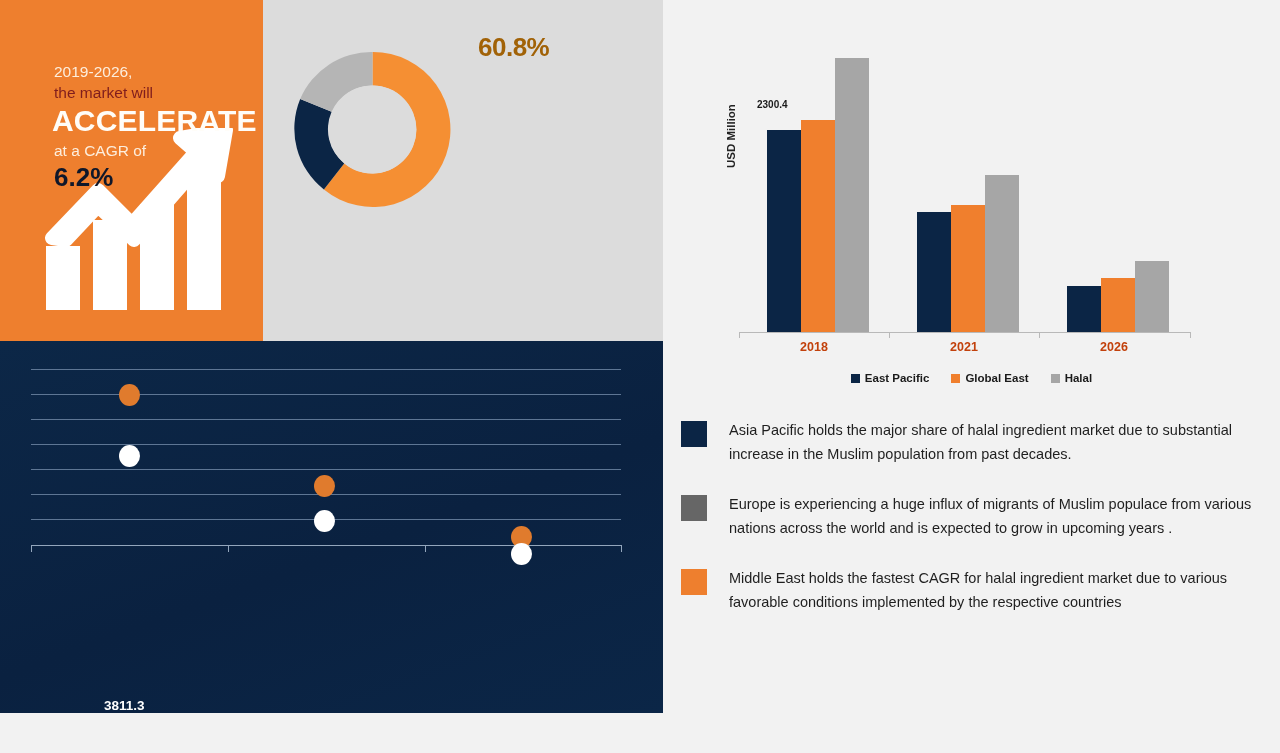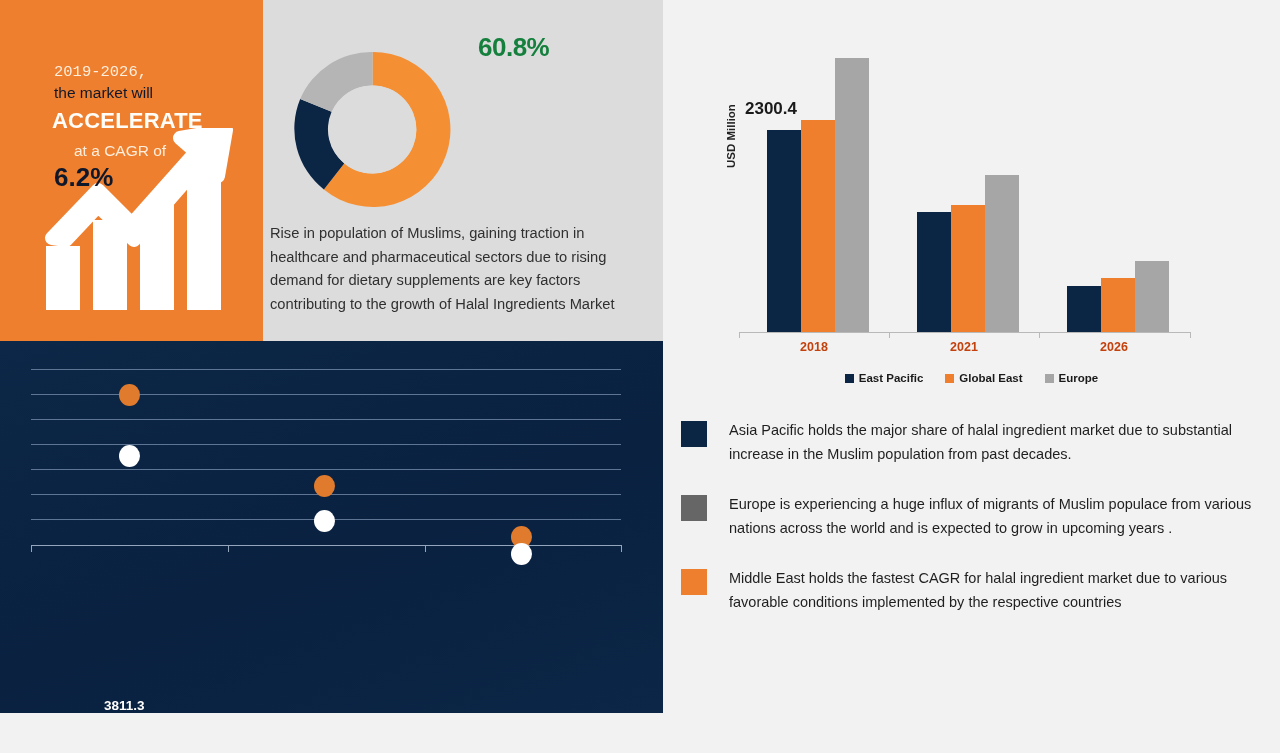--- a/index.html
+++ b/index.html
@@ -11,35 +11,35 @@
   }
   #root { position: relative; width: 1280px; height: 753px; }
 
   
   #orange-panel {
     position: absolute; left: 0; top: 0; width: 263px; height: 341px;
     background: #ee7f2e;
     overflow: hidden;
   }
   #accel-text { position: absolute; left: 54px; top: 62px; color: #fdf3e4; z-index: 3; }
-  #accel-text .l1 { font-size: 15.5px; line-height: 20px; color: #fdeedd; font-family: Liberation Mono, monospace; }
-  #accel-text .l2 { font-size: 15.5px; line-height: 21px; color: #0f172a; }
-  #accel-text .big { font-size: 22px; font-weight: bold; letter-spacing: .2px; line-height: 36px; color: #fffdf8; margin-left: -2px;}
-  #accel-text .l3 { font-size: 15.5px; line-height: 23px; color: #fdeedd; margin-left: 20px; }
+  #accel-text .l1 { font-size: 15.5px; line-height: 20px; color: #fdeedd; }
+  #accel-text .l2 { font-size: 15.5px; line-height: 21px; color: #7f1d1d; }
+  #accel-text .big { font-size: 30px; font-weight: bold; letter-spacing: .2px; line-height: 36px; color: #fffdf8; margin-left: -2px;}
+  #accel-text .l3 { font-size: 15.5px; line-height: 23px; color: #fdeedd; }
   #accel-text .pct { font-size: 26px; font-weight: bold; line-height: 30px; color: #0f172a; }
   #growth-icon { position: absolute; left: 40px; top: 128px; width: 200px; height: 185px; z-index: 1; }
 
   
   #gray-panel {
     position: absolute; left: 263px; top: 0; width: 400px; height: 341px;
     background: #dcdcdc;
   }
   #donut-wrap { position: absolute; left: 22px; top: 42px; width: 175px; height: 175px; }
   #stat-block { position: absolute; left: 215px; top: 30px; width: 175px; }
-  #stat-pct { font-size: 26px; font-weight: bold; color: #15803d; line-height: 34px; letter-spacing: -.5px; }
+  #stat-pct { font-size: 26px; font-weight: bold; color: #a16207; line-height: 34px; letter-spacing: -.5px; }
   #stat-desc { font-size: 14.5px; font-weight: bold; color: #1c1c1c; line-height: 23px; margin-top: 2px; }
   #gray-para {
     position: absolute; left: 7px; top: 222px; width: 380px;
     font-size: 14.7px; line-height: 23.5px; color: #303030;
   }
 
   
   #navy-panel {
     position: absolute; left: 0; top: 341px; width: 663px; height: 372px;
     background: #0b2545;
@@ -58,21 +58,21 @@
   #right-panel {
     position: absolute; left: 663px; top: 0; width: 617px; height: 753px;
     background: #f2f2f2;
   }
   #bar-chart { position: absolute; left: 0; top: 0; width: 617px; height: 400px; }
   #y-axis-title {
     position: absolute; left: 62px; top: 168px;
     font-size: 11.5px; font-weight: bold; color: #222;
     transform: rotate(-90deg); transform-origin: left top; white-space: nowrap;
   }
-  #bar-value-label { position: absolute; left: 82px; top: 99px; font-size: 17px; font-weight: bold; color: #1a1a1a; }
+  #bar-value-label { position: absolute; left: 94px; top: 99px; font-size: 10px; font-weight: bold; color: #1a1a1a; }
   .bar { position: absolute; bottom: 0; }
   .bar.ap { background: #0b2545; }
   .bar.me { background: #f07f2d; }
   .bar.eu { background: #a6a6a6; }
   #bar-plot { position: absolute; left: 76px; top: 30px; width: 450px; height: 302px; }
   #bar-baseline { position: absolute; left: 76px; top: 332px; width: 452px; height: 1px; background: #b9b9b9; }
   .bar-tick { position: absolute; top: 332px; width: 1px; height: 6px; background: #b9b9b9; }
   .bar-cat { position: absolute; top: 340px; font-size: 12.5px; font-weight: bold; color: #c2410c; text-align: center; }
   #bar-legend { position: absolute; left: 0; top: 372px; width: 617px; display: flex; justify-content: center; gap: 22px; }
   .bl-item { display: flex; align-items: center; gap: 5px; font-size: 11.5px; font-weight: bold; color: #1a1a1a; }
@@ -113,21 +113,20 @@
 
         <path d="M38.9,147.5 A77.5,77.5 0 0 1 15.2,57.0 L46.6,69.8 A44,44 0 0 0 59.2,121.5 Z" fill="#0b2545"></path>
 
         <path d="M15.2,57.0 A77.5,77.5 0 0 1 87.5,10 L87.5,43.5 A44,44 0 0 0 46.6,69.8 Z" fill="#b5b5b5"></path>
         <circle cx="87.5" cy="87.5" r="44" fill="#dcdcdc"></circle>
       </svg>
     </div>
     <div id="stat-block">
       <div id="stat-pct">60.8%</div>
     </div>
-    <div id="gray-para">Rise in population of Muslims, gaining traction in healthcare and pharmaceutical sectors due to rising demand for dietary supplements are key factors contributing to the growth of Halal Ingredients Market</div>
   </div>
 
   <div id="navy-panel">
 
     <div id="dot-chart">
       <div class="dp-grid" style="top:20px"></div>
       <div class="dp-grid" style="top:45px"></div>
       <div class="dp-grid" style="top:70px"></div>
       <div class="dp-grid" style="top:95px"></div>
       <div class="dp-grid" style="top:120px"></div>
@@ -186,21 +185,21 @@
         <div class="bl-item">
           <span class="bl-sq" style="background:#0b2545"></span>
           <span>East Pacific</span>
         </div>
         <div class="bl-item">
           <span class="bl-sq" style="background:#f07f2d"></span>
           <span>Global East</span>
         </div>
         <div class="bl-item">
           <span class="bl-sq" style="background:#a6a6a6"></span>
-          <span>Europe</span>
+          <span>Halal</span>
         </div>
       </div>
     </div>
 
     <div id="region-notes">
       <div class="rn-row">
         <span class="rn-sq" style="background:#0b2545"></span>
         <span class="rn-text">Asia Pacific holds the major share of halal ingredient market due to substantial increase in the Muslim population from past decades.</span>
       </div>
       <div class="rn-row">

